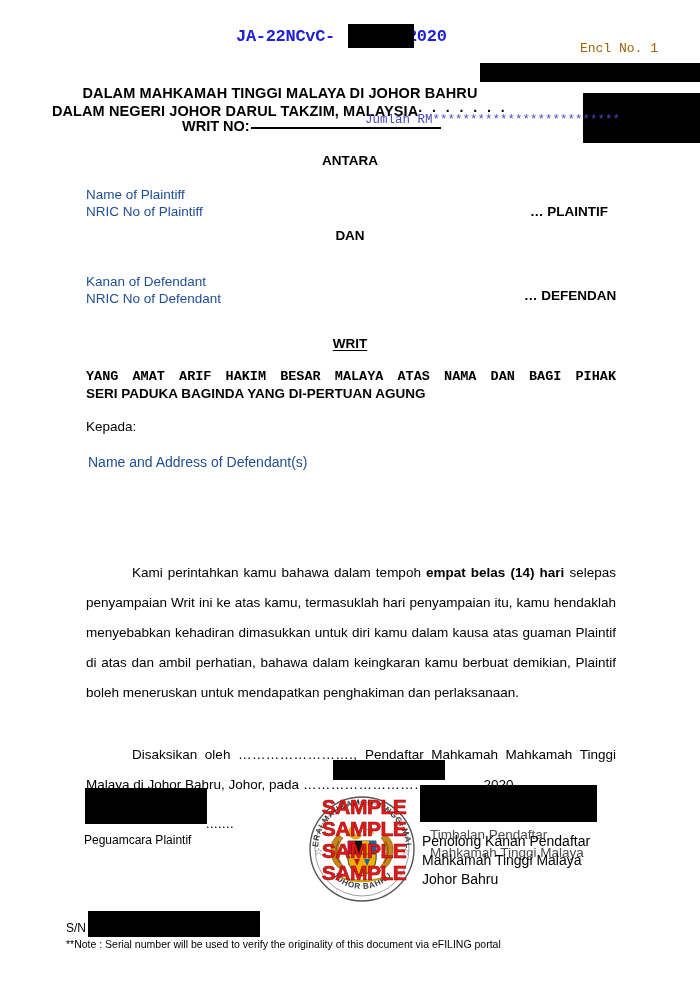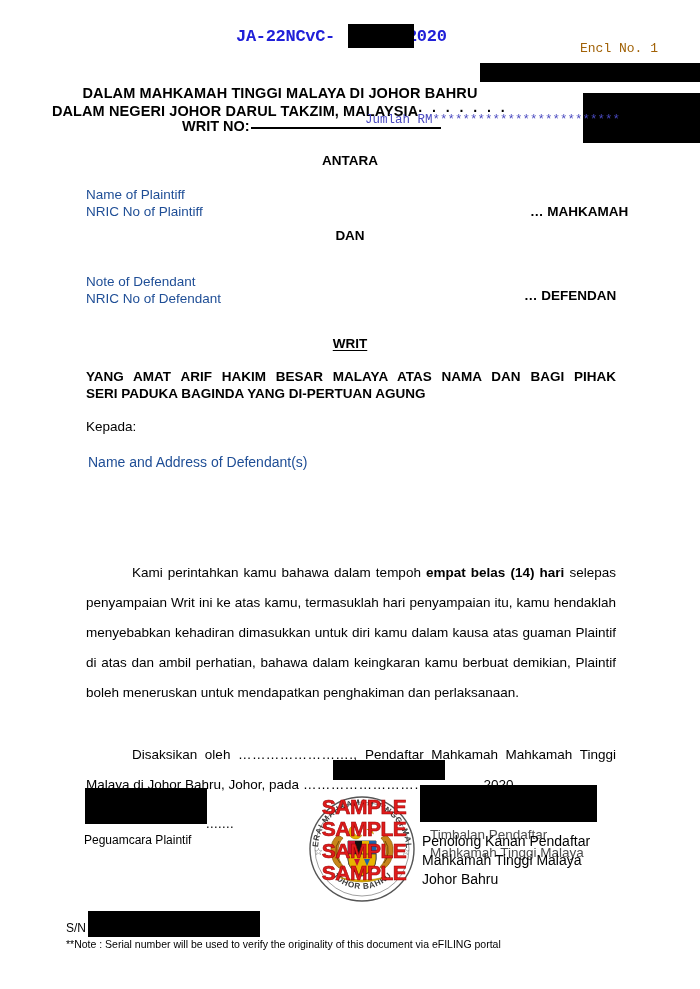--- a/index.html
+++ b/index.html
@@ -131,20 +131,21 @@
     left: 86px; top: 368px;
     width: 530px;
     font-size: 13.5px;
     font-weight: bold;
     line-height: 17px;
     text-align: justify;
   }
   .royal .ln1 {
     text-align: justify;
     text-align-last: justify;
+    font-family: Liberation Mono, monospace;
   }
   .kepada { left: 86px; top: 419px; font-size: 13.5px; }
   .def-address {
     left: 88px; top: 454px;
     font-size: 14px;
     color: #1F4E96;
   }
 
   
   .body-para {
@@ -250,26 +251,26 @@
     <span>WRIT NO:</span><span class="writ-rule"></span>
   </div>
   <div class="abs jumlah">Jumlah RM*************************</div>
 
   <div class="abs centered-bold antara">ANTARA</div>
 
   <div class="abs party-left plaintiff-left">
     <div>Name of Plaintiff</div>
     <div>NRIC No of Plaintiff</div>
   </div>
-  <div class="abs party-right plaintiff-right">… MAHKAMAH</div>
+  <div class="abs party-right plaintiff-right">… PLAINTIF</div>
 
   <div class="abs centered-bold dan">DAN</div>
 
   <div class="abs party-left defendant-left">
-    <div>Note of Defendant</div>
+    <div>Kanan of Defendant</div>
     <div>NRIC No of Defendant</div>
   </div>
   <div class="abs party-right defendant-right">… DEFENDAN</div>
 
   <div class="abs writ-title">WRIT</div>
 
   <div class="abs royal">
     <div class="ln1">YANG AMAT ARIF HAKIM BESAR MALAYA ATAS NAMA DAN BAGI PIHAK</div>
     <div>SERI PADUKA BAGINDA YANG DI-PERTUAN AGUNG</div>
   </div>

